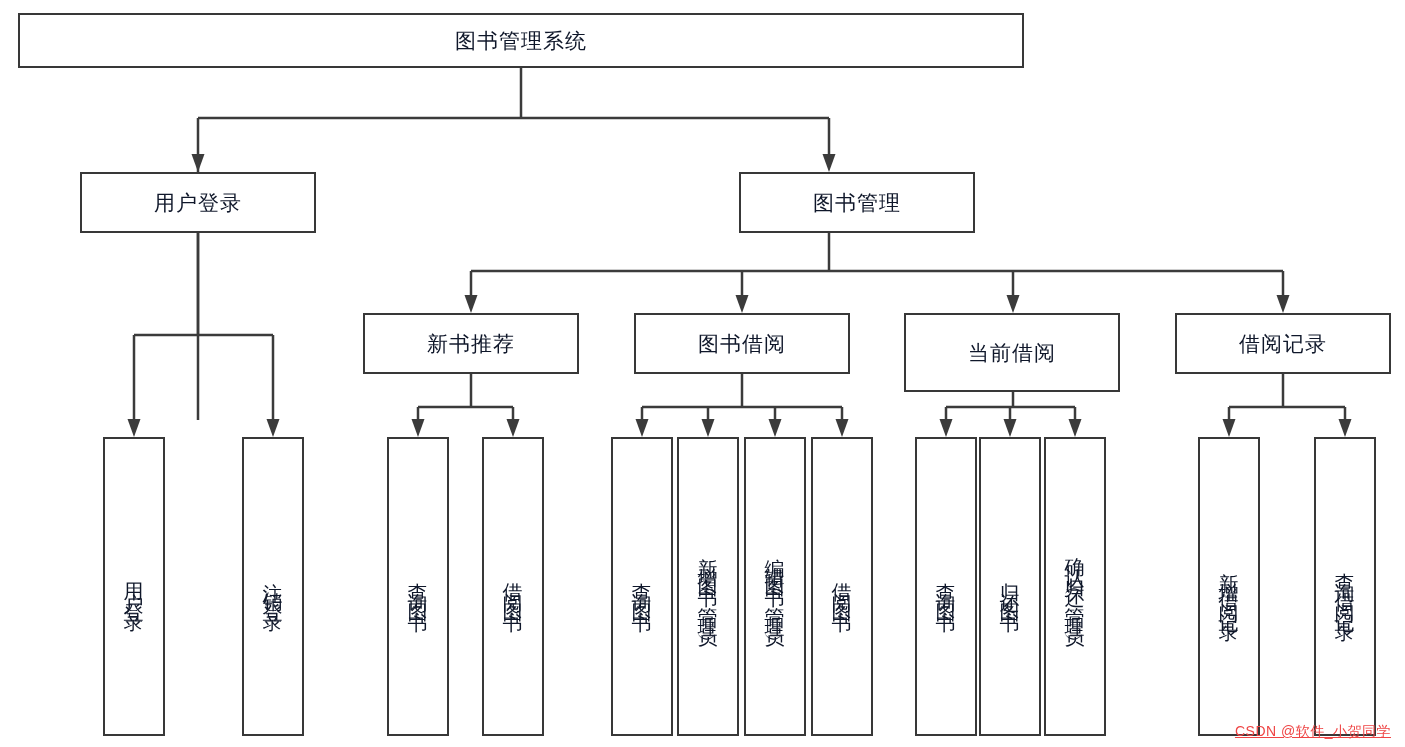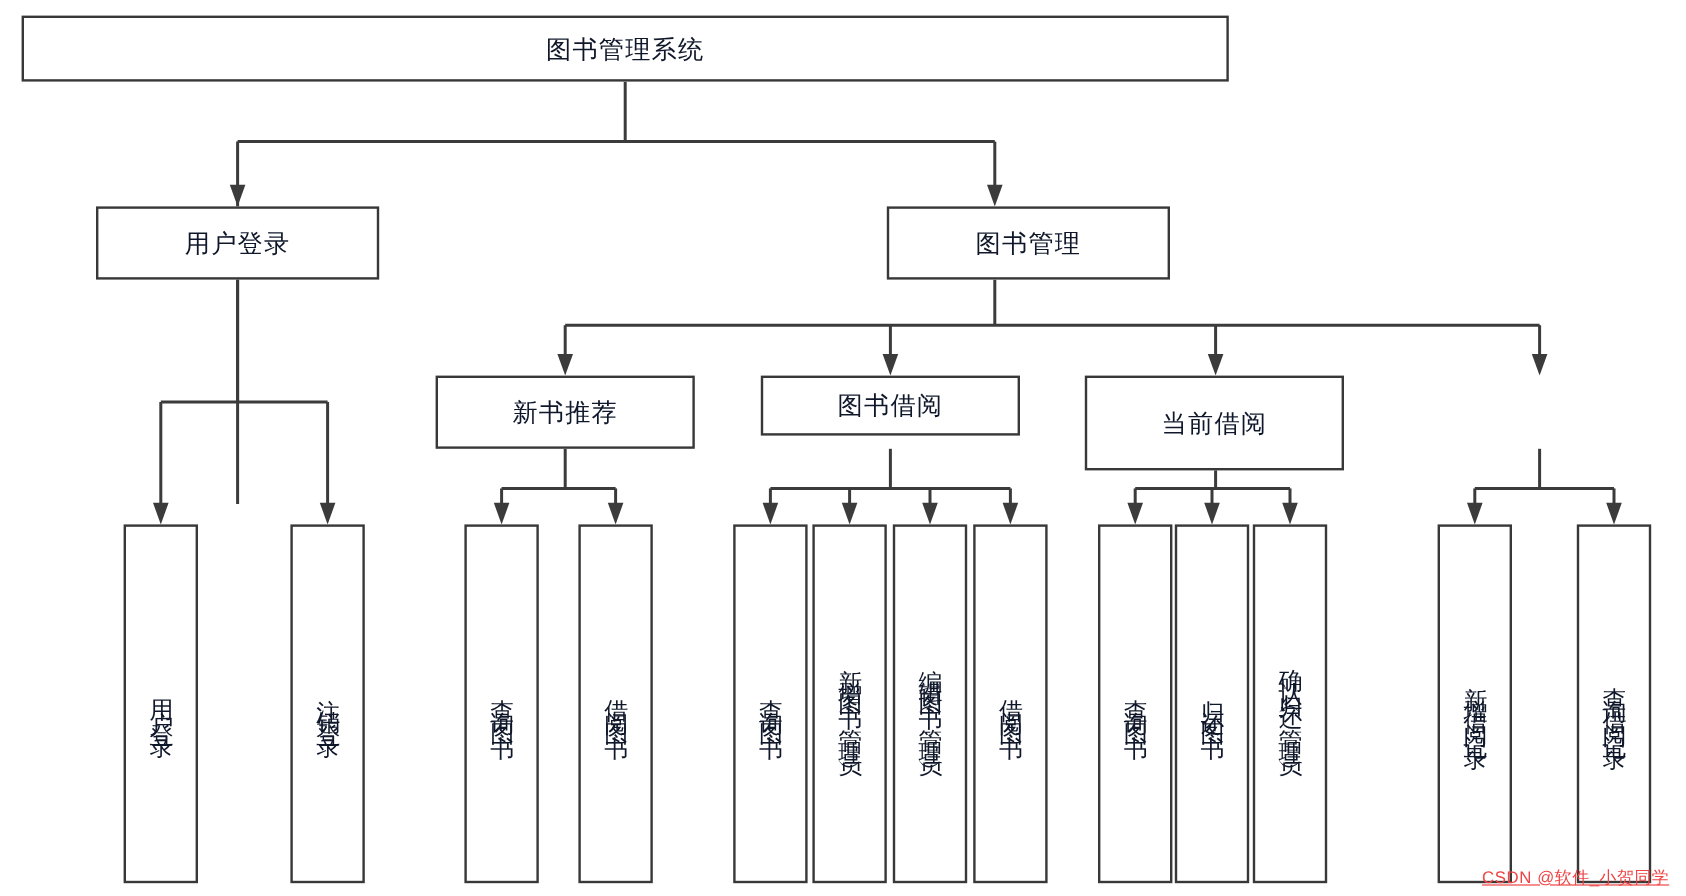--- a/index.html
+++ b/index.html
@@ -154,26 +154,29 @@
   <div class="node hbox" style="left:80px; top:172px; width:236px; height:61px;">
     <span>用户登录</span>
   </div>
   <div class="node hbox" style="left:711px; top:172px; width:236px; height:61px;margin-left:28px;">
     <span>图书管理</span>
   </div>
 
   <div class="node hbox" style="left:363px; top:313px; width:216px; height:61px;text-align:center;">
     <span>新书推荐</span>
   </div>
-  <div class="node hbox" style="left:634px; top:313px; width:216px; height:50px;">
+  <div class="node hbox" style="left:634px; top:313px; width:216px; height:61px;">
     <span>图书借阅</span>
   </div>
   <div class="node hbox" style="left:904px; top:313px; width:216px; height:79px;">
     <span>当前借阅</span>
   </div>
+  <div class="node hbox" style="left:1175px; top:313px; width:216px; height:61px;">
+    <span>借阅记录</span>
+  </div>
 
   <div class="node vbox" style="left:103px; top:437px; width:62px; height:299px;">
     <span>用户登录</span>
   </div>
   <div class="node vbox" style="left:242px; top:437px; width:62px; height:299px;">
     <span>注销登录</span>
   </div>
 
   <div class="node vbox" style="left:387px; top:437px; width:62px; height:299px;">
     <span>查询图书</span>

